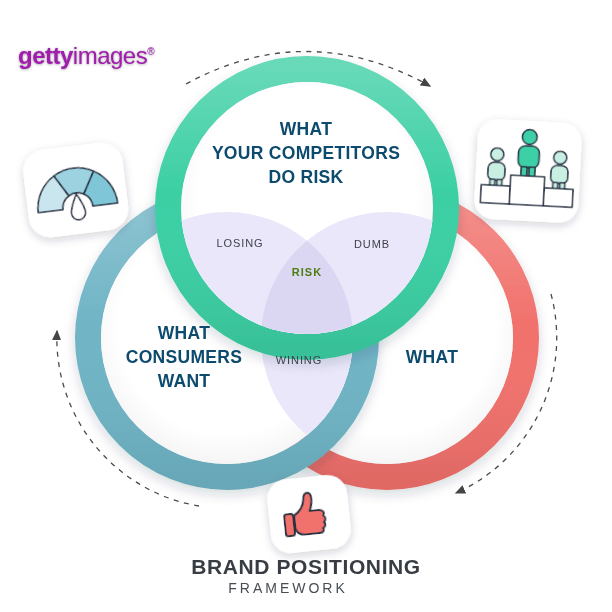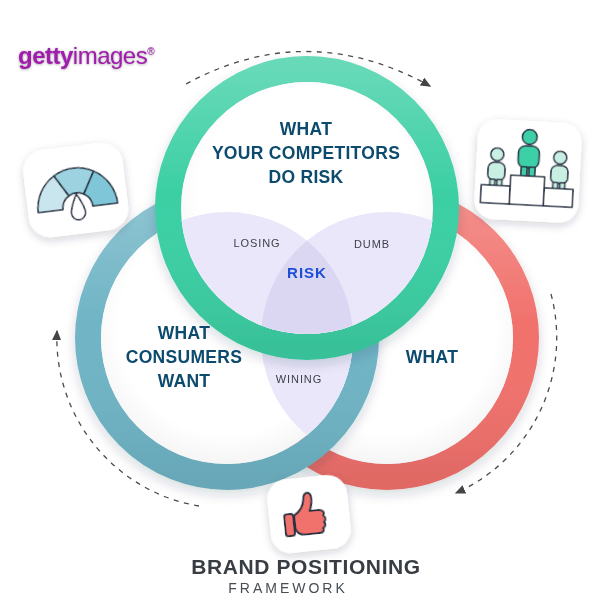--- a/index.html
+++ b/index.html
@@ -4,21 +4,21 @@
 <style>
   html,body{margin:0;padding:0;background:#fff;}
   .stage{
     position:relative;width:612px;height:612px;background:#ffffff;overflow:hidden;
     font-family:"Liberation Sans", sans-serif;
   }
   svg{position:absolute;left:0;top:0;}
   .lbl{position:absolute;transform:translate(-50%,-50%);text-align:center;white-space:nowrap;}
   .circle-lbl{font-size:17.5px;font-weight:700;line-height:24px;color:#0c4a6e;letter-spacing:.3px;}
   .small-lbl{font-size:11px;font-weight:400;color:#3f414b;letter-spacing:.9px;}
-  .risk-lbl{font-size:15px;font-weight:700;color:#1d4ed8;letter-spacing:1px;}
+  .risk-lbl{font-size:11px;font-weight:700;color:#4d7c0f;letter-spacing:1px;}
   .title-main{font-size:21px;font-weight:800;color:#373d43;letter-spacing:.6px;}
   .title-sub{font-size:14px;font-weight:400;color:#474d52;letter-spacing:3px;}
   .watermark{
     position:absolute;left:18px;top:10px;font-size:24px;color:#a21caf;letter-spacing:-.5px;
     text-shadow:0 0 2px rgba(130,130,130,.55), 0 1px 3px rgba(0,0,0,.22);
     margin-top:32px;
   }
   .watermark .b{font-weight:700;}
   .watermark .r{font-size:10px;vertical-align:super;}
   .icon-line{stroke:#263043;stroke-width:1.6;stroke-linejoin:round;stroke-linecap:round;}
@@ -141,24 +141,24 @@
   </div>
   <div class="lbl circle-lbl" style="left:184px;top:357px;">
     <div>WHAT</div>
     <div>CONSUMERS</div>
     <div>WANT</div>
   </div>
   <div class="lbl circle-lbl" style="left:432px;top:357px;">
     <div>WHAT</div>
   </div>
 
-  <div class="lbl small-lbl" style="left:240px;top:243px;margin-left:17px;">LOSING</div>
+  <div class="lbl small-lbl" style="left:240px;top:243px;">LOSING</div>
   <div class="lbl small-lbl" style="left:372px;top:244px;">DUMB</div>
   <div class="lbl risk-lbl" style="left:307px;top:272px;">RISK</div>
-  <div class="lbl small-lbl" style="left:299px;top:360px;margin-top:19px;">WINING</div>
+  <div class="lbl small-lbl" style="left:299px;top:360px;">WINING</div>
 
   <div class="lbl title-main" style="left:306px;top:567px;text-align:right;">BRAND POSITIONING</div>
   <div class="lbl title-sub" style="left:288px;top:588px;">FRAMEWORK</div>
 
   <div class="watermark">
     <span class="b">getty</span><span>images</span><span class="r">®</span>
   </div>
 
 </div>
 

